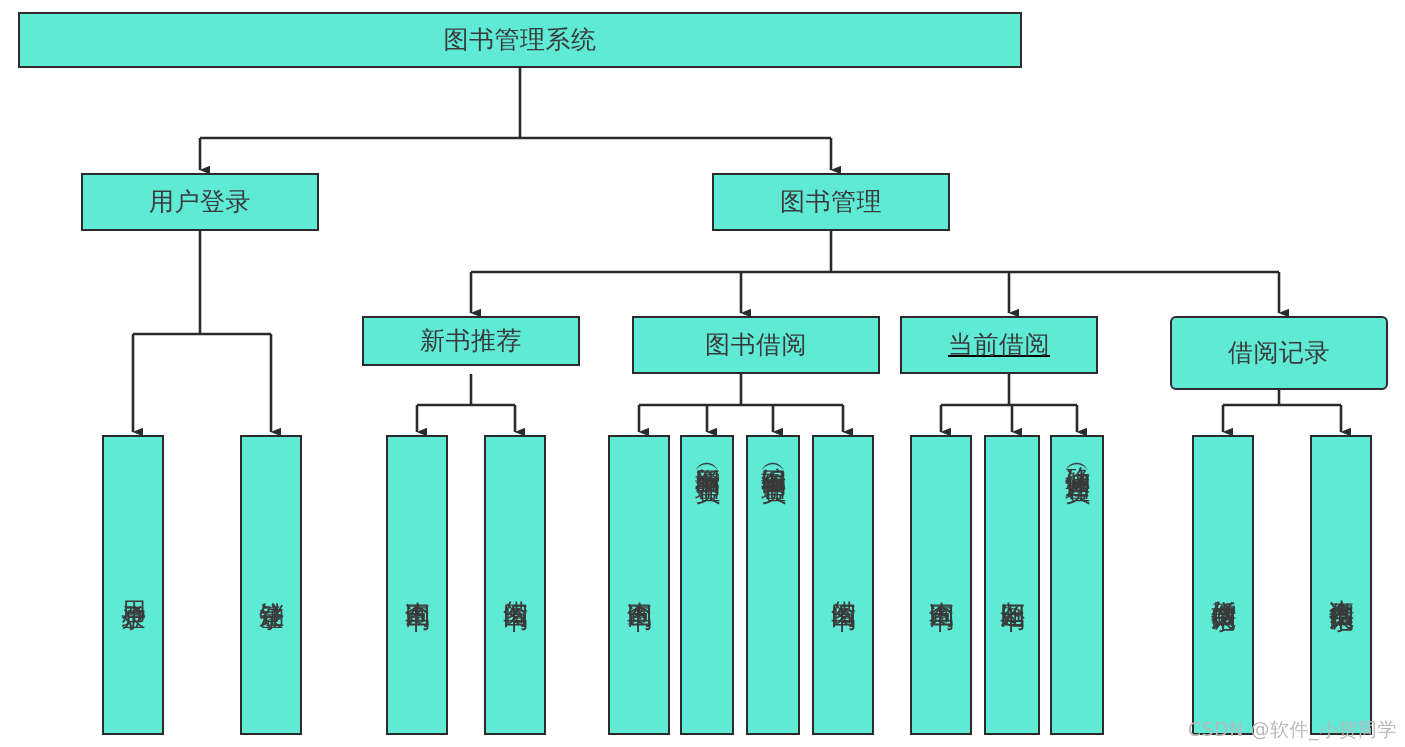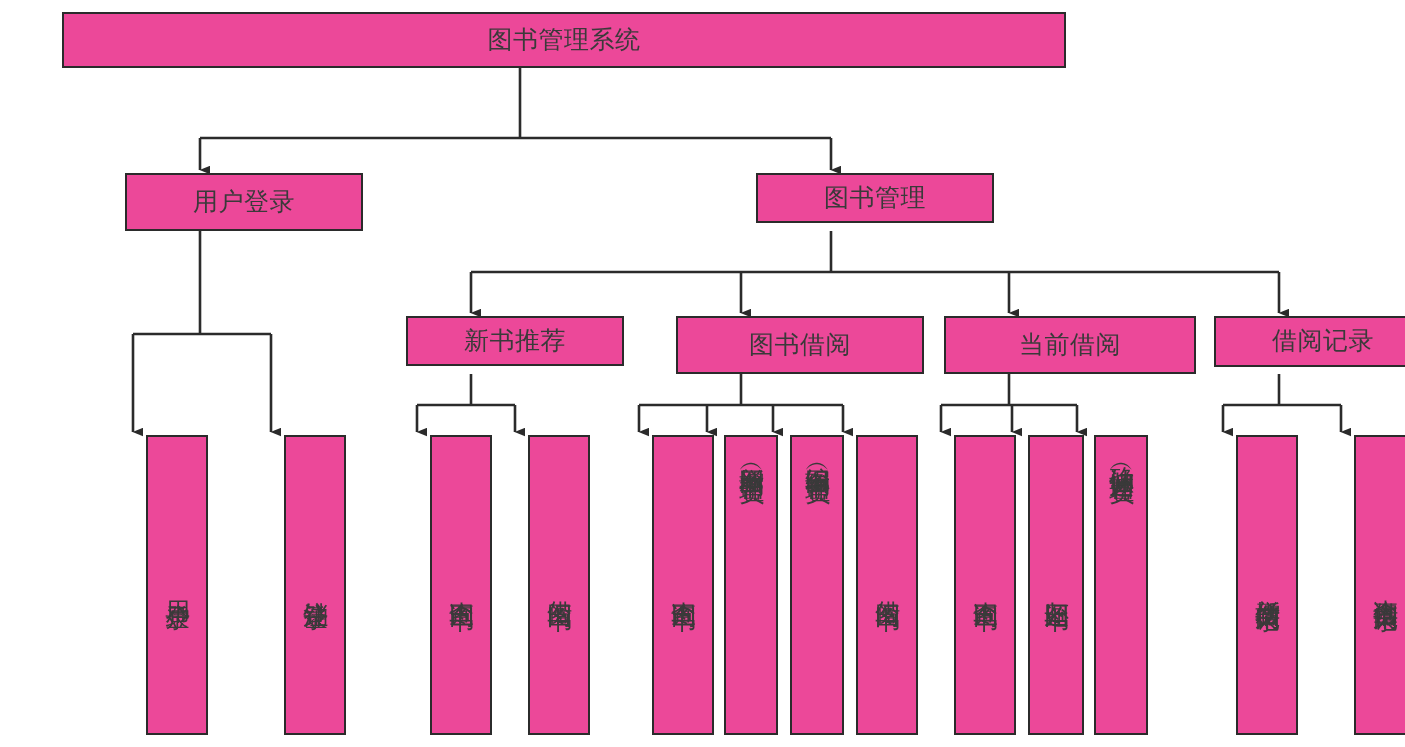--- a/index.html
+++ b/index.html
@@ -25,27 +25,26 @@
     position: absolute;
     left: 0;
     top: 0;
     width: 1405px;
     height: 747px;
     display: block;
   }
   .node-box {
     position: absolute;
     box-sizing: border-box;
-    background: #ec4899;
+    background: #5eead4;
     border: 2px solid #2b2b2b;
     display: flex;
     align-items: center;
     justify-content: center;
     overflow: hidden;
-    margin-left: 44px;
   }
   .node-label {
     color: #3a3a3a;
     font-size: 25px;
     line-height: 1.06;
     letter-spacing: 0.5px;
     white-space: nowrap;
     text-align: center;
   }
   .node-box.vertical {
@@ -124,33 +123,33 @@
       </g>
   </svg>
 
   <div id="node-layer">
       <div class="node-box" style="left: 18px; top: 12px; width: 1004px; height: 56px;">
         <span class="node-label">图书管理系统</span>
       </div>
       <div class="node-box" style="left: 81px; top: 173px; width: 238px; height: 58px;">
         <span class="node-label">用户登录</span>
       </div>
-      <div class="node-box" style="left: 712px; top: 173px; width: 238px; height: 50px;">
+      <div class="node-box" style="left: 712px; top: 173px; width: 238px; height: 58px;">
         <span class="node-label">图书管理</span>
       </div>
       <div class="node-box" style="left: 362px; top: 316px; width: 218px; height: 50px;">
         <span class="node-label">新书推荐</span>
       </div>
       <div class="node-box" style="left: 632px; top: 316px; width: 248px; height: 58px;">
         <span class="node-label">图书借阅</span>
       </div>
-      <div class="node-box" style="left: 900px; top: 316px; width: 252px; height: 58px;">
+      <div class="node-box" style="left: 900px; top: 316px; width: 198px; height: 58px; text-decoration: underline;">
         <span class="node-label">当前借阅</span>
       </div>
-      <div class="node-box" style="left: 1170px; top: 316px; width: 218px; height: 51px;">
+      <div class="node-box" style="left: 1170px; top: 316px; width: 218px; height: 74px; border-radius: 6px;">
         <span class="node-label">借阅记录</span>
       </div>
       <div class="node-box vertical align-mid" style="left: 102px; top: 435px; width: 62px; height: 300px;">
         <span class="node-label">用户登录</span>
       </div>
       <div class="node-box vertical align-mid" style="left: 240px; top: 435px; width: 62px; height: 300px;">
         <span class="node-label">注销登录</span>
       </div>
       <div class="node-box vertical align-mid" style="left: 386px; top: 435px; width: 62px; height: 300px;">
         <span class="node-label">查询图书</span>
@@ -180,13 +179,14 @@
         <span class="node-label">确认归还（管理员）</span>
       </div>
       <div class="node-box vertical align-mid" style="left: 1192px; top: 435px; width: 62px; height: 300px;">
         <span class="node-label">新增借阅记录</span>
       </div>
       <div class="node-box vertical align-mid" style="left: 1310px; top: 435px; width: 62px; height: 300px;">
         <span class="node-label">查询借阅记录</span>
       </div>
     </div>
 
+  <div class="watermark">CSDN @软件_小贺同学</div>
 </div>
 
 </body></html>

